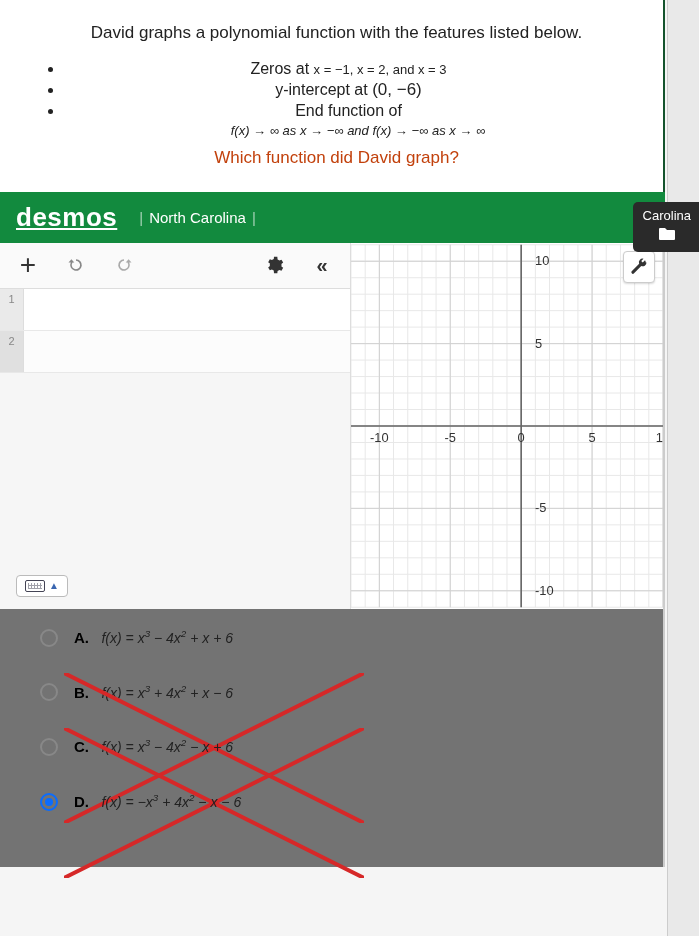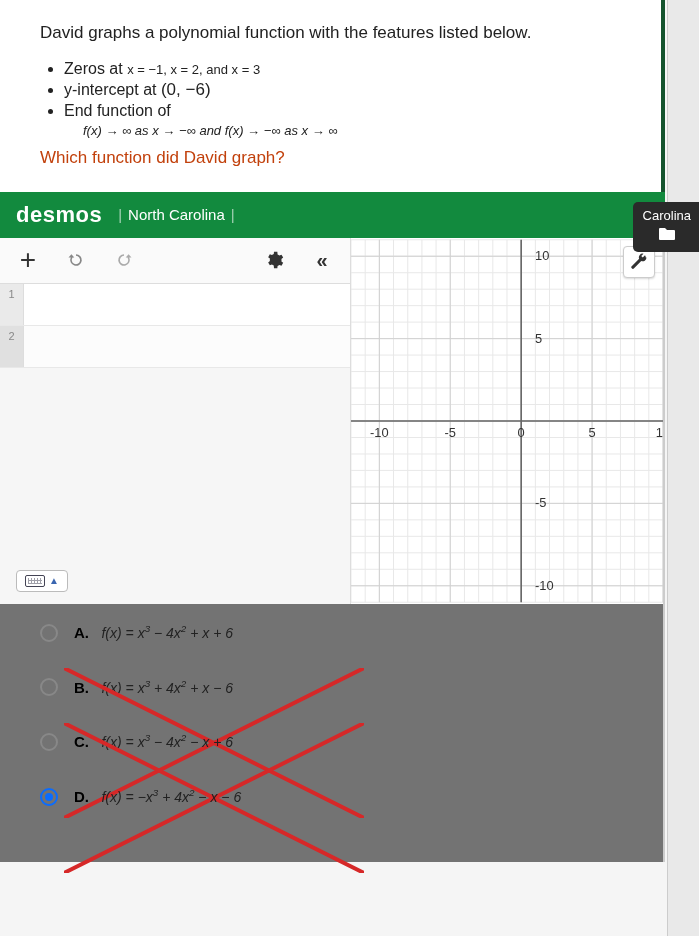--- a/index.html
+++ b/index.html
@@ -8,21 +8,22 @@
       background: #f5f5f5;
       width: 699px;
       height: 936px;
       position: relative;
       overflow: hidden;
     }
     .content-area {
       background: #fff;
       padding: 20px 30px 10px 40px;
       width: 665px;
-      border-right: 4px solid #14532d;
+      border-right: 2px solid #14532d;
+      text-align: center;
     }
     .question-intro {
       font-size: 17px;
       color: #222;
       line-height: 1.5;
       margin-bottom: 14px;
     }
     .features-list {
       list-style: disc;
       margin-left: 24px;
@@ -47,24 +48,25 @@
     .desmos-bar {
       background: #128a3e;
       color: #fff;
       display: flex;
       align-items: center;
       padding: 10px 16px;
       font-size: 15px;
       width: 665px;
     }
     .desmos-logo {
-      font-size: 22px;
+      font-size: 26px;
       font-weight: 400;
-      margin-right: 10px;
+      margin-right: 16px;
       letter-spacing: 0.5px;
+      text-decoration: underline;
     }
     .desmos-logo b { font-weight: 700; }
     .desmos-sep { margin: 0 6px; color: rgba(255,255,255,0.6); }
     .desmos-app {
       display: flex;
       width: 665px;
       height: 366px;
       background: #fff;
       border-right: 2px solid #ccc;
     }

